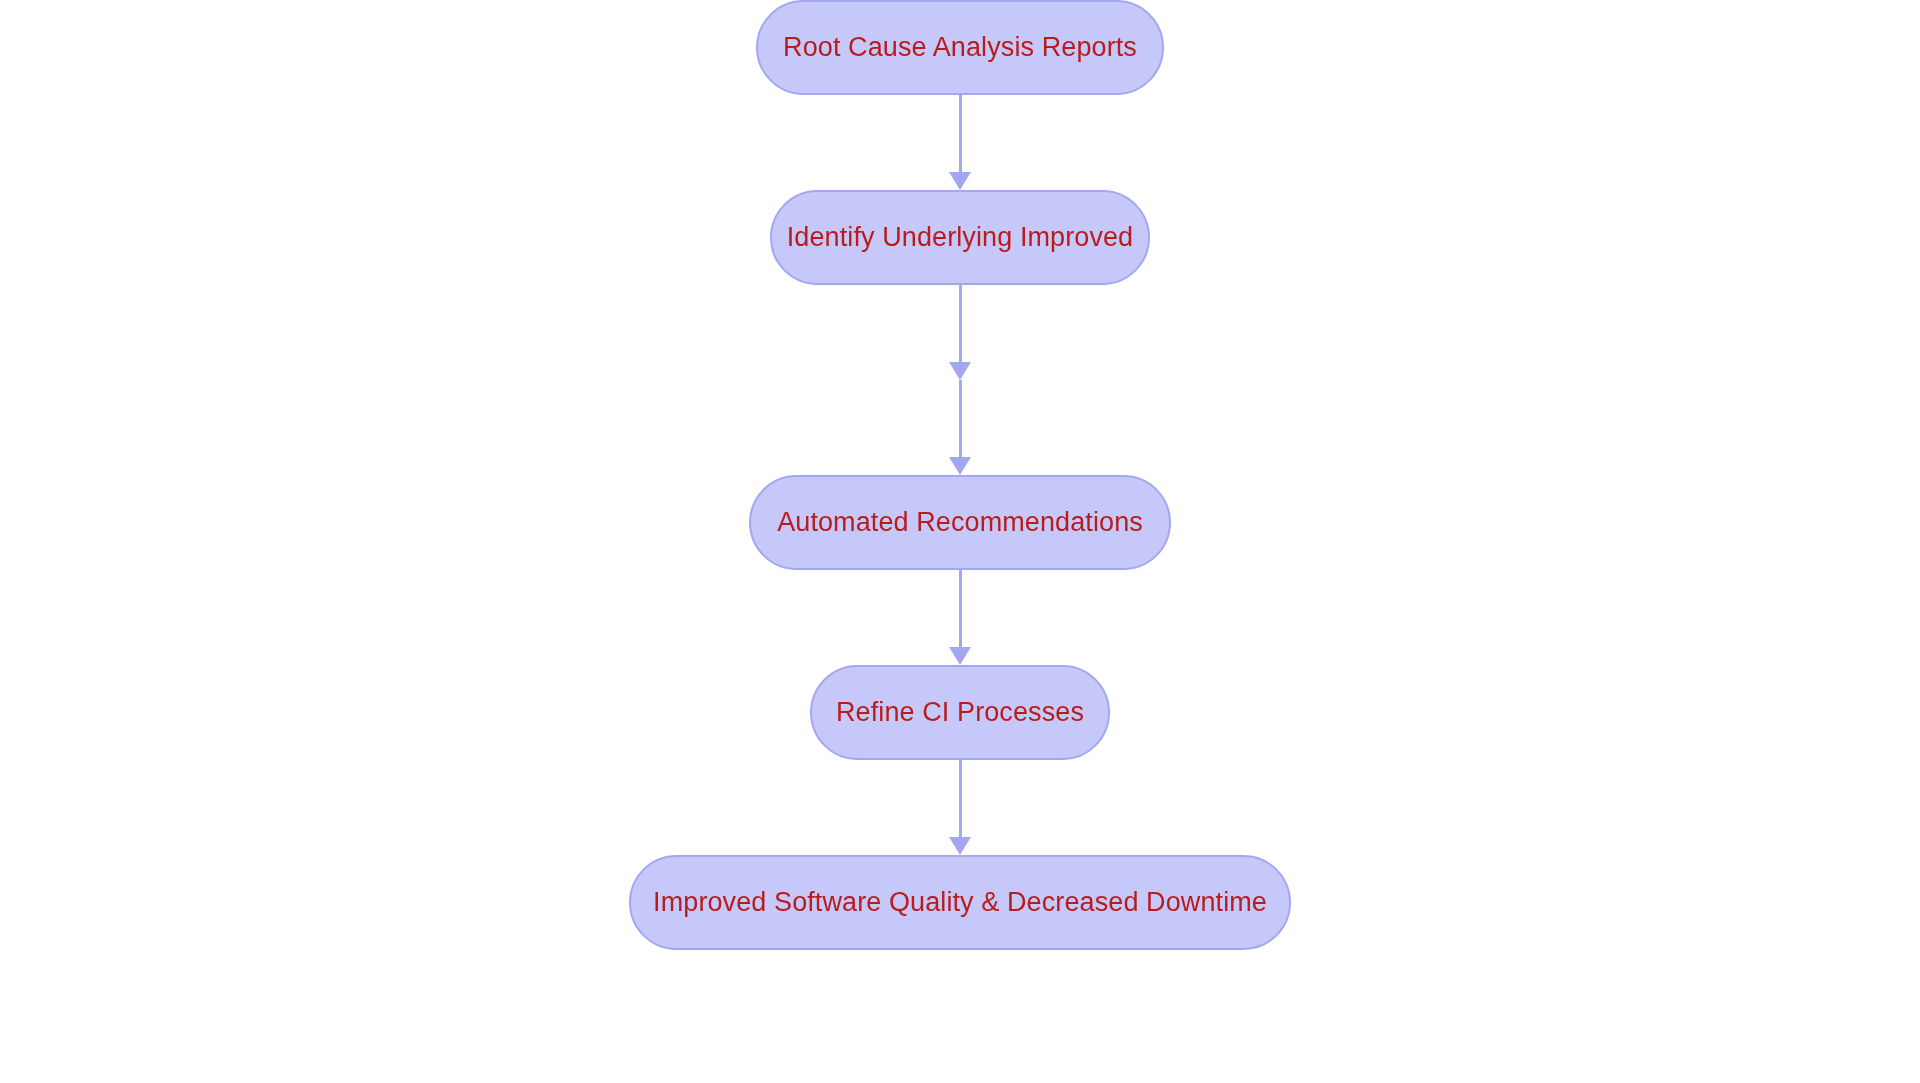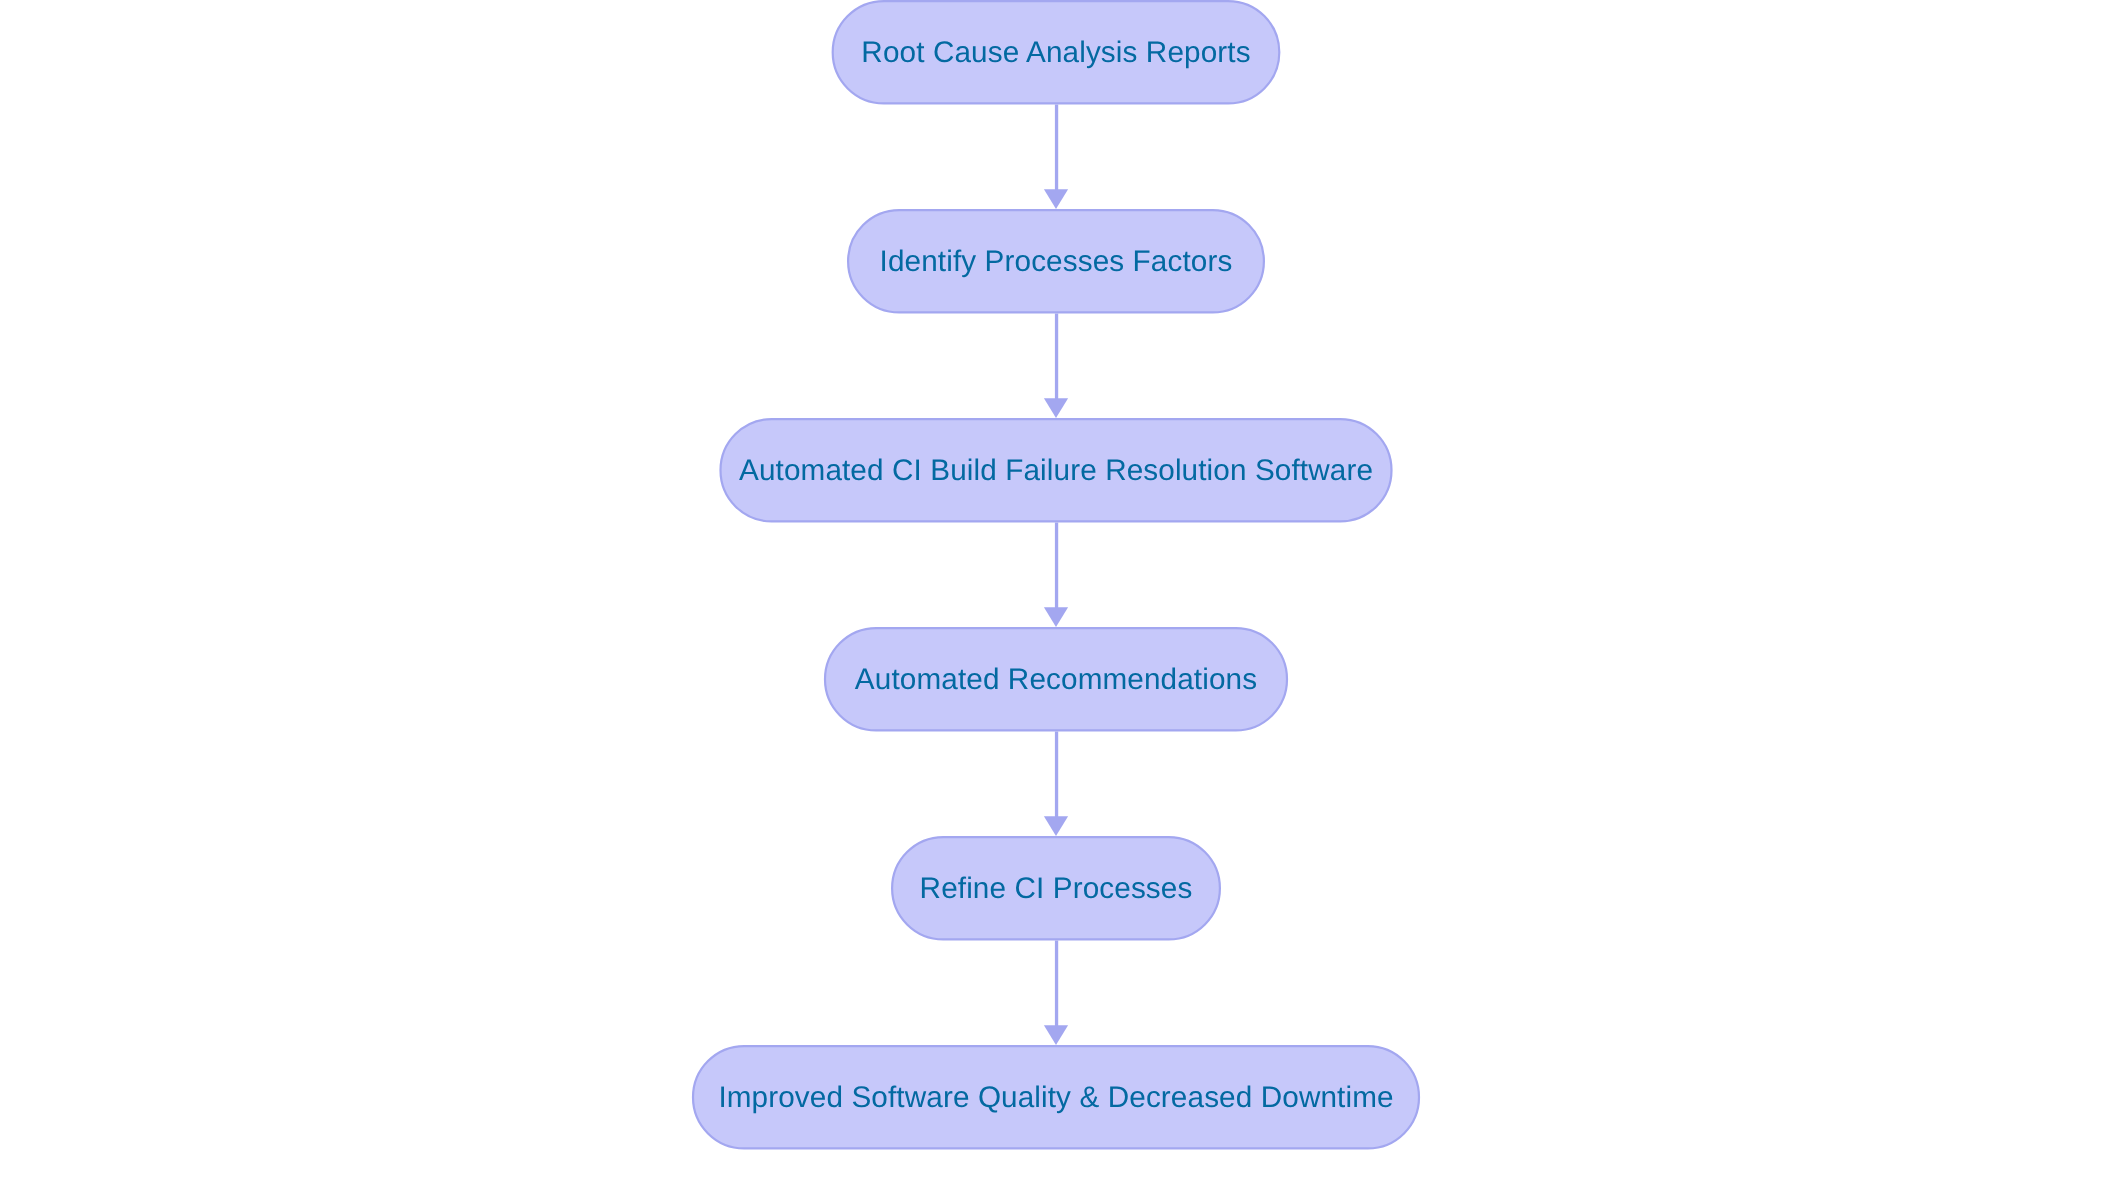--- a/index.html
+++ b/index.html
@@ -41,21 +41,21 @@
     border: 2px solid #a3a7f0;
     display: flex;
     align-items: center;
     justify-content: center;
     padding: 0 34px;
     white-space: nowrap;
   }
   .node-label {
     font-size: 27px;
     font-weight: 400;
-    color: #0369a1;
+    color: #b91c1c;
     letter-spacing: 0.1px;
     line-height: 1;
     user-select: none;
   }
 
   
   .node-w1 { width: 408px; }
   .node-w2 { width: 380px; }
   .node-w3 { width: 612px; }
   .node-w4 { width: 422px; }
@@ -96,34 +96,29 @@
     </div>
   </div>
 
   <div class="connector">
     <div class="connector-line"></div>
     <div class="connector-arrowhead"></div>
   </div>
 
   <div class="flow-row">
     <div class="node node-w2">
-      <span class="node-label">Identify Processes Factors</span>
+      <span class="node-label">Identify Underlying Improved</span>
     </div>
   </div>
 
   <div class="connector">
     <div class="connector-line"></div>
     <div class="connector-arrowhead"></div>
   </div>
 
-  <div class="flow-row">
-    <div class="node node-w3">
-      <span class="node-label">Automated CI Build Failure Resolution Software</span>
-    </div>
-  </div>
 
   <div class="connector">
     <div class="connector-line"></div>
     <div class="connector-arrowhead"></div>
   </div>
 
   <div class="flow-row">
     <div class="node node-w4">
       <span class="node-label">Automated Recommendations</span>
     </div>

